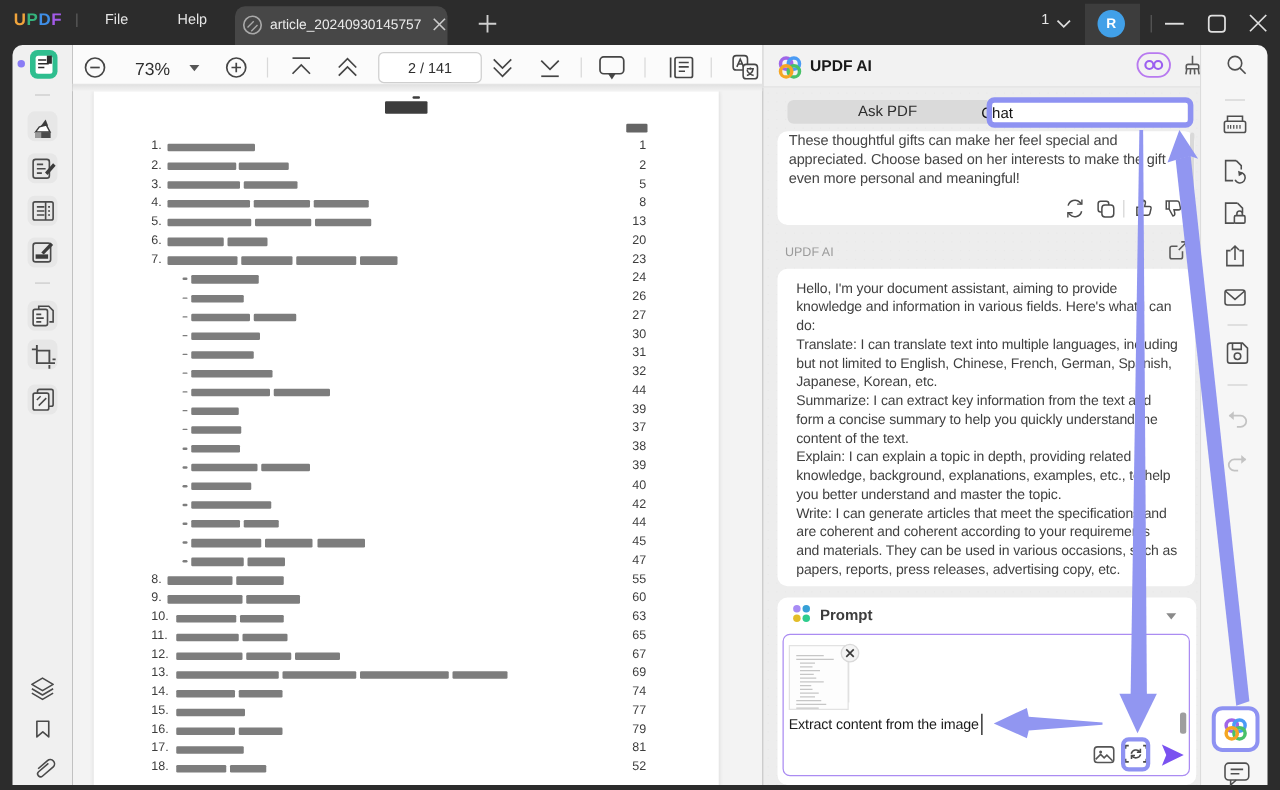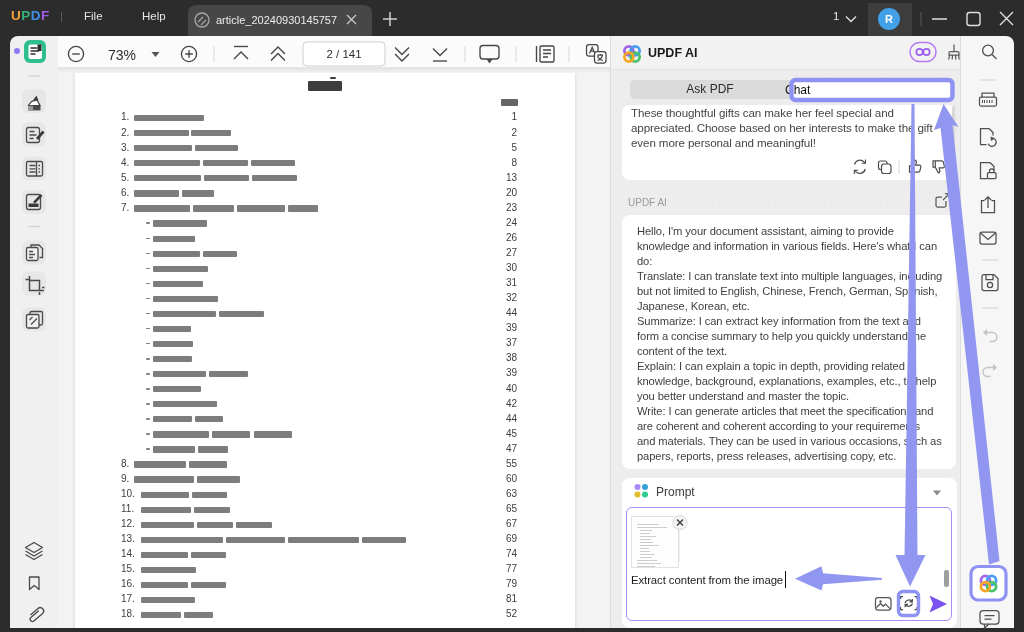--- a/index.html
+++ b/index.html
@@ -12,21 +12,21 @@
 #viewport{position:absolute;left:58px;top:68px;width:552px;height:560px;background:#f3f3f3}
 #page{position:absolute;left:75px;top:73px;width:500px;height:559px;background:#fff;box-shadow:0 0 4px rgba(0,0,0,.14)}
 #panel{position:absolute;left:610px;top:36px;width:350px;height:592px;background:#ededed;border-left:1px solid #dcdcdc;
  background-image:radial-gradient(#e6e6e6 0.7px, transparent 0.7px);background-size:7px 7px}
 #panelhead{position:absolute;left:610px;top:36px;width:350px;height:34px;background:#f2f2f2;border-bottom:1px solid #e2e2e2;border-left:1px solid #dcdcdc}
 #sideR{position:absolute;left:960px;top:36px;width:54px;height:592px;background:#f6f6f6;border-left:1px solid #dcdcdc;border-radius:0 8px 0 0}
 #frameB{position:absolute;left:0;top:628px;width:1024px;height:4px;background:#2c2c2c}
 
 .tt{position:absolute;color:#e6e6e6;font-size:11.5px}
 #logo{position:absolute;left:11px;top:8px;font-size:13.5px;font-weight:bold;letter-spacing:.5px}
-#tab{position:absolute;left:188px;top:5px;width:184px;height:31px;background:#474747;border-radius:8px 8px 0 0}
+#tab{position:absolute;left:188px;top:5px;width:170px;height:31px;background:#474747;border-radius:8px 8px 0 0}
 #tab .tittext{position:absolute;left:28px;top:9px;color:#ececec;font-size:11px}
 
 .tnum{position:absolute;font-size:10px;color:#3d3d3d}
 .tpg{position:absolute;left:492px;width:25px;text-align:right;font-size:10px;color:#3d3d3d}
 .tb{position:absolute;height:6.3px;background:#585858;opacity:.78;border-radius:1px}
 
 .bubble{position:absolute;background:#fff;border-radius:8px}
 .chattxt{position:absolute;font-size:11.2px;color:#454545;line-height:15.05px;white-space:nowrap;letter-spacing:-0.1px}
 #asktab{position:absolute;left:630px;top:80px;width:160px;height:19px;background:#dadada;border-radius:5px 0 0 5px;
  font-size:12px;color:#2d2d2d;text-align:center;line-height:19px}
@@ -201,21 +201,21 @@
 
   <div class="bubble" style="left:622px;top:104.5px;width:334px;height:75px"></div>
   <div class="chattxt" style="left:631px;top:105px;font-size:11.6px">These thoughtful gifts can make her feel special and<br>appreciated. Choose based on her interests to make the gift<br>even more personal and meaningful!</div>
 
   <div class="small" style="left:628px;top:197px">UPDF AI</div>
 
   <div class="bubble" style="left:622px;top:215px;width:334px;height:254px"></div>
   <div class="chattxt" style="left:637px;top:223.5px;color:#3f3f3f">Hello, I'm your document assistant, aiming to provide<br>knowledge and information in various fields. Here's what I can<br>do:<br>Translate: I can translate text into multiple languages, including<br>but not limited to English, Chinese, French, German, Spanish,<br>Japanese, Korean, etc.<br>Summarize: I can extract key information from the text and<br>form a concise summary to help you quickly understand the<br>content of the text.<br>Explain: I can explain a topic in depth, providing related<br>knowledge, background, explanations, examples, etc., to help<br>you better understand and master the topic.<br>Write: I can generate articles that meet the specifications and<br>are coherent and coherent according to your requirements<br>and materials. They can be used in various occasions, such as<br>papers, reports, press releases, advertising copy, etc.</div>
 
   <div class="bubble" style="left:622px;top:478px;width:335px;height:150px;border-radius:8px"></div>
-  <div class="abs" style="left:656px;top:485px;font-size:12px;font-weight:normal;color:#3d3d3d">Prompt</div>
+  <div class="abs" style="left:656px;top:485px;font-size:12px;font-weight:bold;color:#3d3d3d">Prompt</div>
   <div class="abs" style="left:626px;top:507px;width:326px;height:114px;background:#fff;border:1.5px solid #ab8cf2;border-radius:6px"></div>
 
   <div class="abs" style="left:631px;top:516px;width:48px;height:52px;background:#fdfdfd;border:1px solid #e2e2e2"></div>
   <div class="abs" style="left:631px;top:574px;font-size:11.4px;color:#1c1c1c;letter-spacing:-0.1px">Extract content from the image</div>
   <div class="abs" style="left:784.5px;top:571px;width:1.6px;height:17px;background:#111"></div>
   <div class="abs" style="left:944px;top:570px;width:4.5px;height:17px;background:#9e9e9e;border-radius:2px"></div>
 
 <svg width="1024" height="632" viewBox="0 0 1024 632" style="position:absolute;left:0;top:0">
 <defs>
  <g id="clover">

